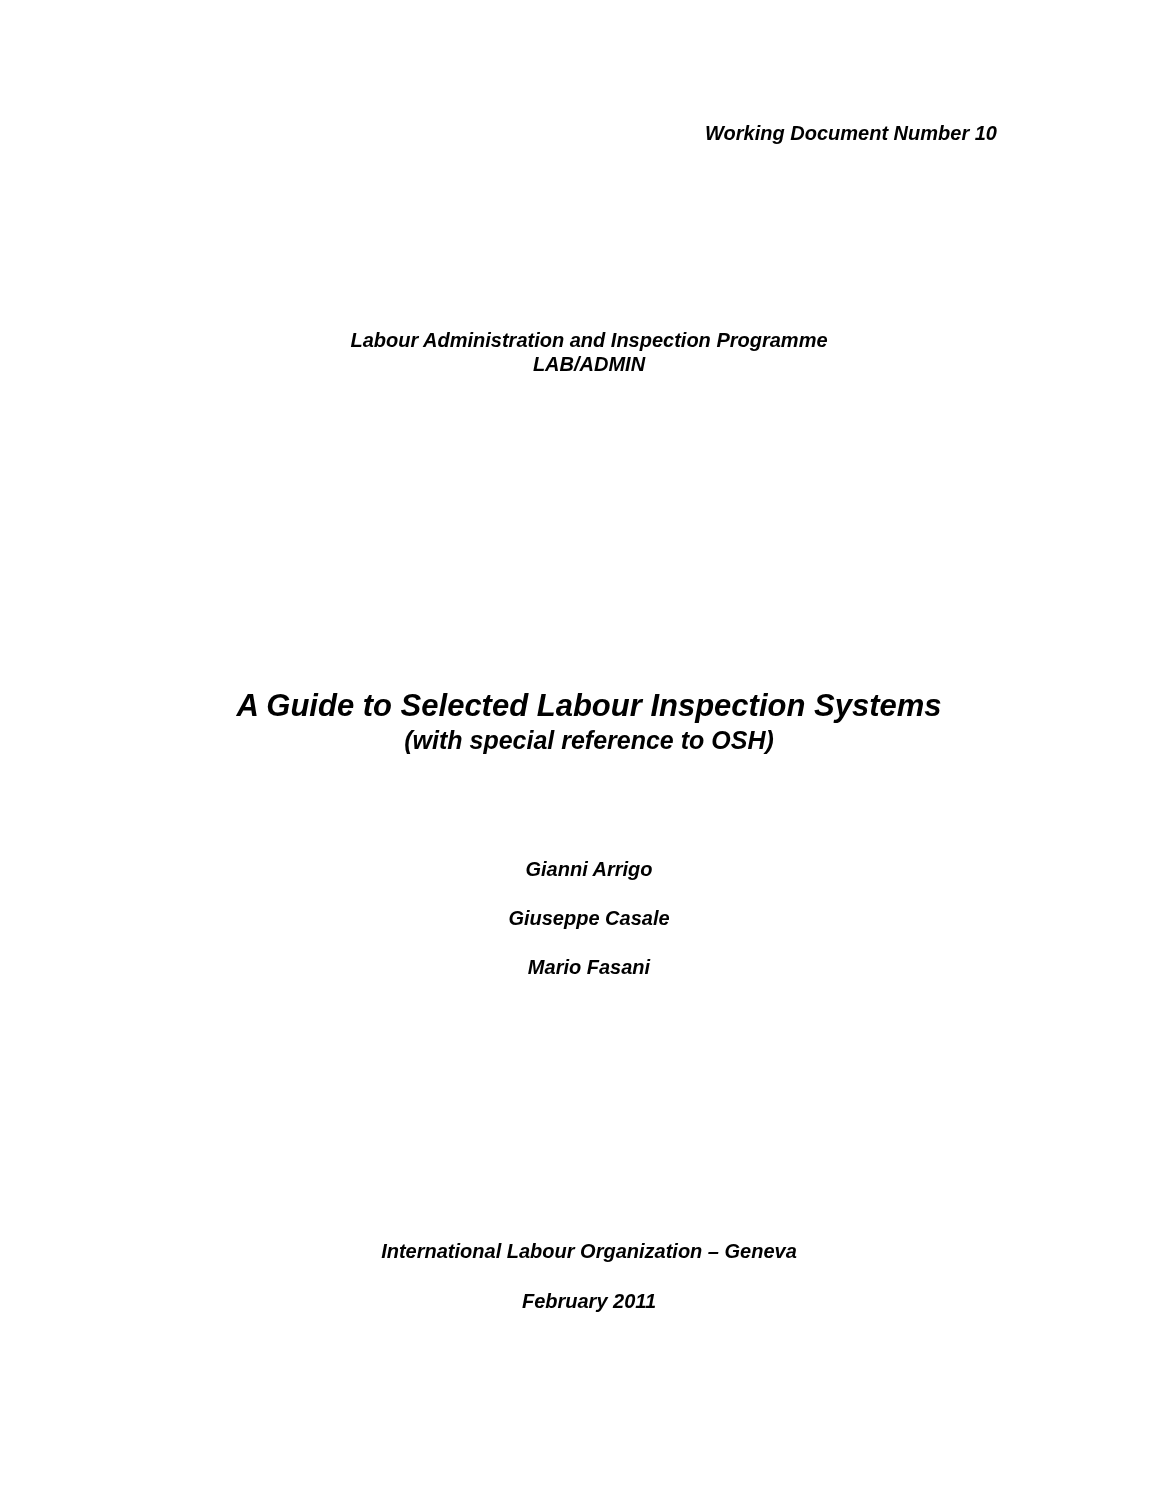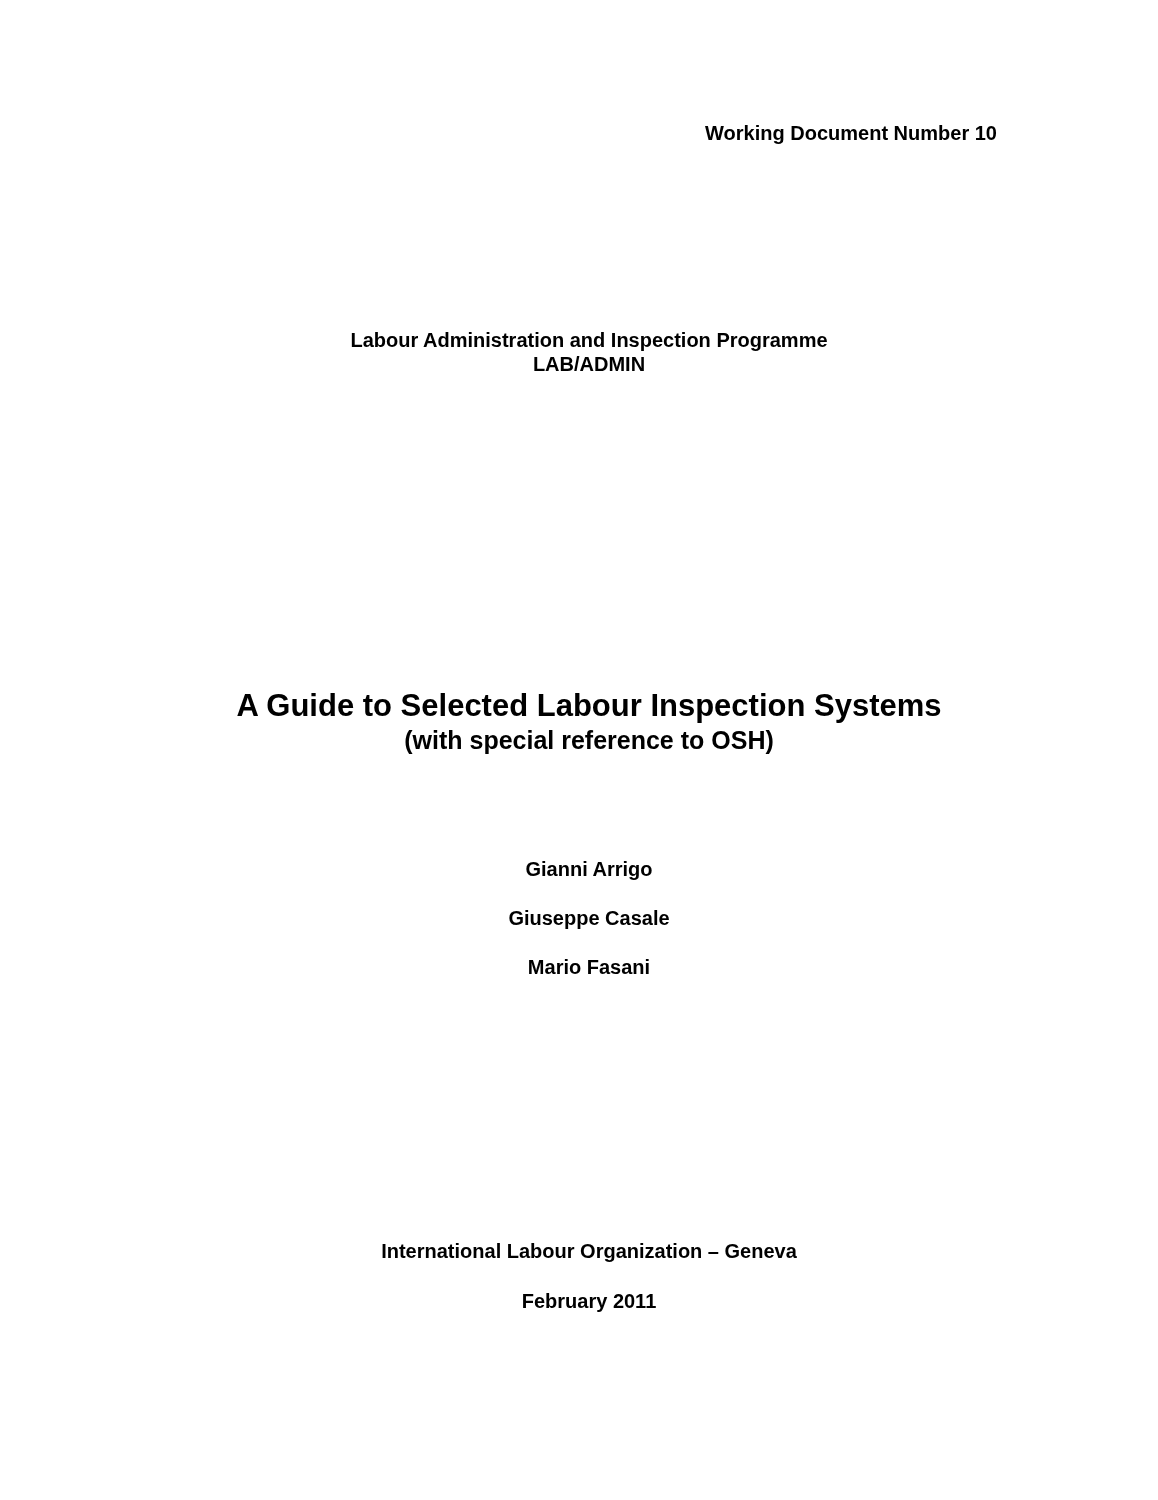--- a/index.html
+++ b/index.html
@@ -1,18 +1,18 @@
 <!DOCTYPE html>
 <html><head>
 <meta charset="utf-8">
 <style>
   html, body { margin:0; padding:0; background:#ffffff; }
   body { width:1158px; height:1500px; position:relative; overflow:hidden;
          font-family:"Liberation Sans", sans-serif; color:#000; }
-  .abs { position:absolute; font-weight:bold; white-space:nowrap; }
+  .abs { position:absolute; font-weight:bold; white-space:nowrap;font-style:italic; }
   .center { left:0; width:1178px; text-align:center; }
   #wdn { right:161px; top:122px; font-size:20px; }
   #prog { top:328px; font-size:20px; line-height:24px; }
   #title { top:688px; font-size:31px; }
   #subtitle { top:726px; font-size:25px; }
   .author { font-size:20px; }
   #a1 { top:858px; }
   #a2 { top:907px; }
   #a3 { top:956px; }
   #org { top:1240px; font-size:20px; }

